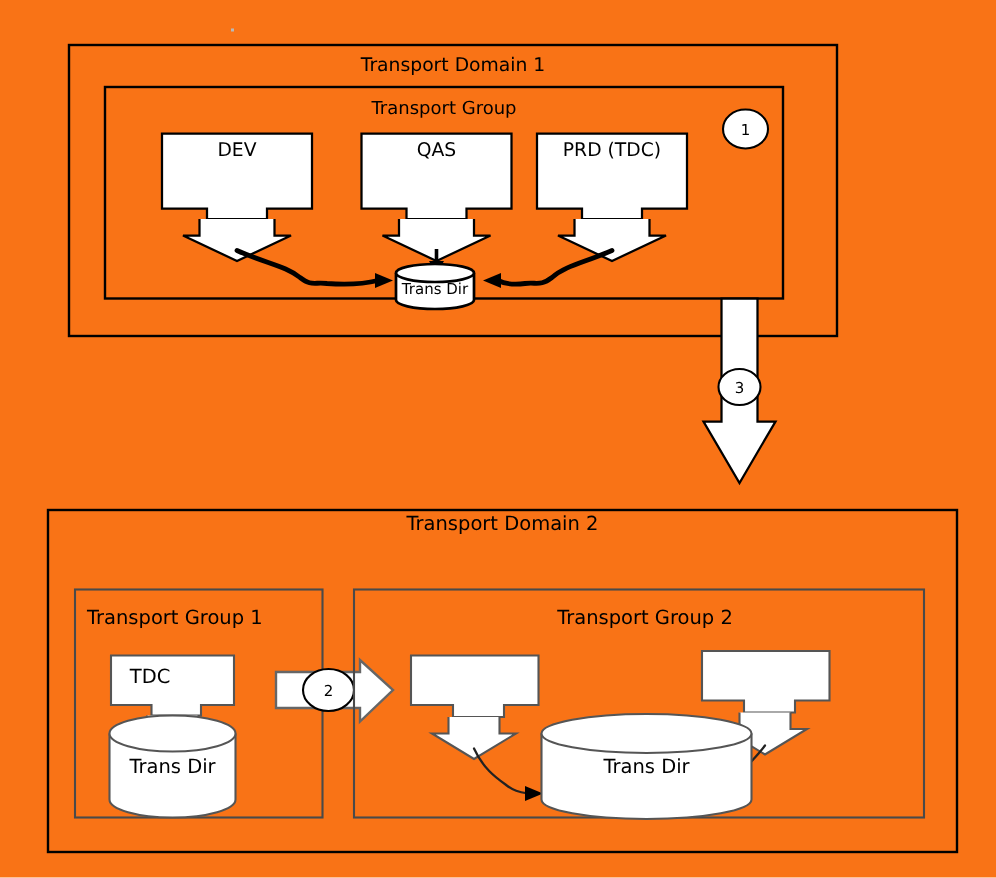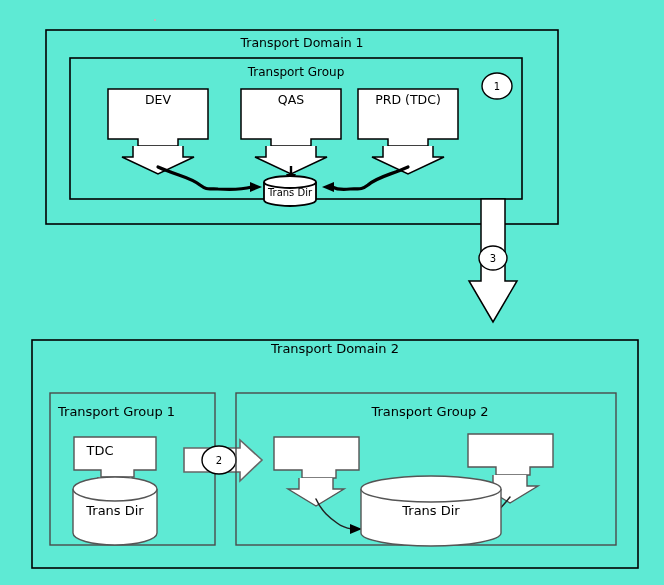--- a/index.html
+++ b/index.html
@@ -7,21 +7,21 @@
     padding: 0;
     background: #ffffff;
   }
   body {
     font-family: "DejaVu Sans", "Liberation Sans", sans-serif;
   }
   #diagram-root {
     position: relative;
     width: 664px;
     height: 585px;
-    background: #5eead4;
+    background: #f97316;
     overflow: hidden;
   }
   svg#diagram {
     display: block;
     width: 664px;
     height: 585px;
   }
   .box-black {
     fill: none;
     stroke: #000000;

